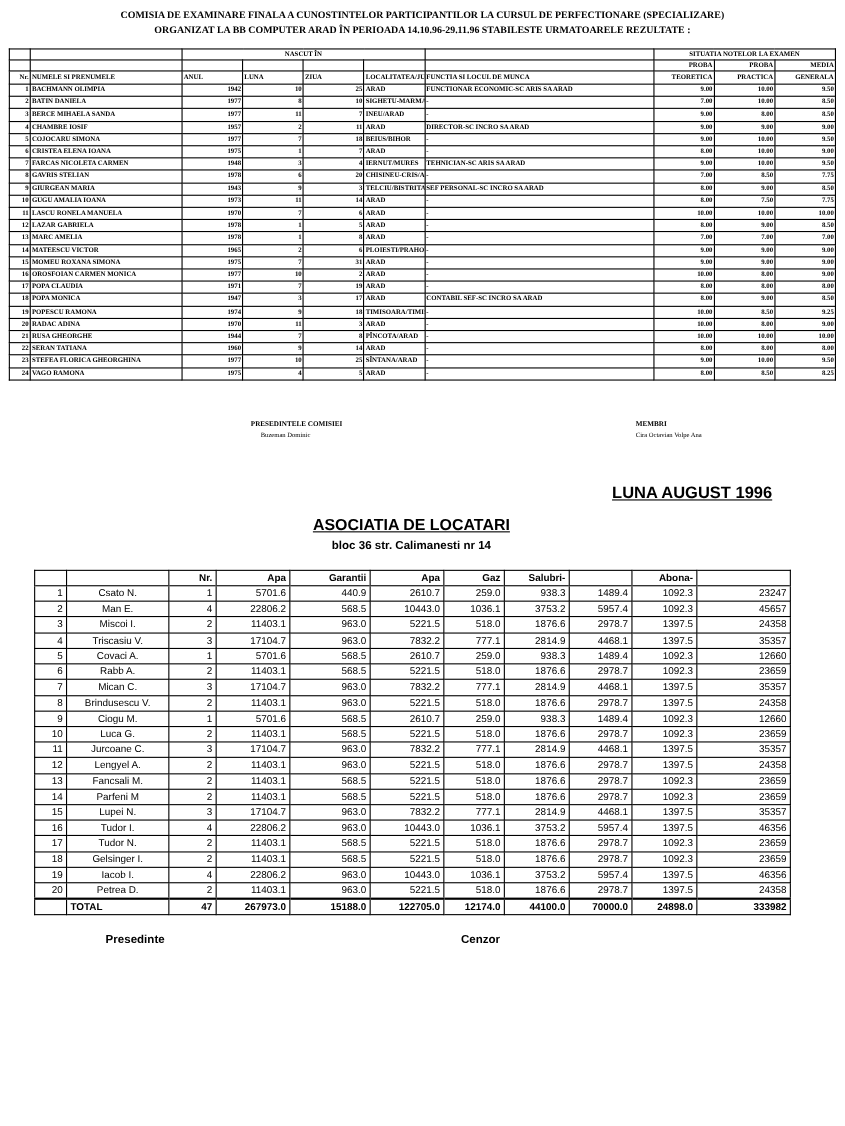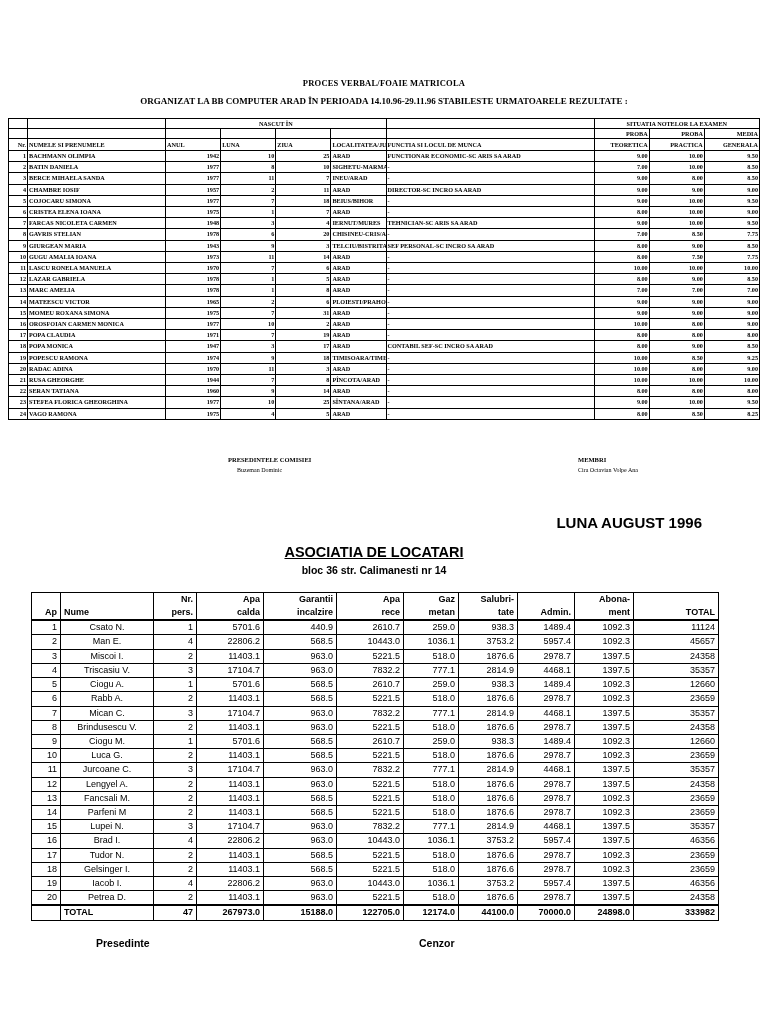--- a/index.html
+++ b/index.html
@@ -102,20 +102,21 @@
   .sig1 .memb { position: absolute; left: 578px; top: 0; text-align: left; }
   .sig1 .memb .sub { font-weight: normal; font-size: 6px; display:block; margin-top: 4px; }
 
   
   .luna-line {
     text-align: right;
     padding-right: 66px;
     font-family: "Liberation Sans", sans-serif;
     font-weight: bold;
     font-size: 15px;
+    text-decoration: underline;
     margin-top: 6px;
   }
   .assoc-title {
     text-align: center;
     font-family: "Liberation Sans", sans-serif;
     font-weight: bold;
     font-size: 14.5px;
     text-decoration: underline;
     margin-top: 13px;
     padding-right: 20px;
@@ -189,24 +190,24 @@
     font-size: 10.5px;
   }
   .sig2 .pres2 { position: absolute; left: 96px; top: 0; }
   .sig2 .cenz2 { position: absolute; left: 419px; top: 0; }
 </style>
 </head>
 <body>
 
 <div class="doc-top">
 
-  <div class="title-main">PROCES VERBAL/FOAIE MATRICOLA</div>
 
 
   <div class="commission-block">
+    <div>COMISIA DE EXAMINARE FINALA A CUNOSTINTELOR PARTICIPANTILOR LA CURSUL DE PERFECTIONARE (SPECIALIZARE)</div>
     <div>ORGANIZAT LA BB COMPUTER ARAD ÎN PERIOADA 14.10.96-29.11.96 STABILESTE URMATOARELE REZULTATE :</div>
   </div>
 
 </div>
 
 <div class="t1-wrap">
   <table class="t1">
     <thead>
       <tr class="hrow1">
         <th class="c-nr"></th>
@@ -557,47 +558,34 @@
           <th class="w-pers">Nr.</th>
           <th class="w-apac">Apa</th>
           <th class="w-gar">Garantii</th>
           <th class="w-apar">Apa</th>
           <th class="w-gaz">Gaz</th>
           <th class="w-sal">Salubri-</th>
           <th class="w-adm"></th>
           <th class="w-abo">Abona-</th>
           <th class="w-tot"></th>
         </tr>
-      <tr class="h2" id="t2-head2">
-          <th class="w-ap">Ap</th>
-          <th class="w-nume left">Nume</th>
-          <th class="w-pers">pers.</th>
-          <th class="w-apac">calda</th>
-          <th class="w-gar">incalzire</th>
-          <th class="w-apar">rece</th>
-          <th class="w-gaz">metan</th>
-          <th class="w-sal">tate</th>
-          <th class="w-adm">Admin.</th>
-          <th class="w-abo">ment</th>
-          <th class="w-tot left" style="text-align: right;">TOTAL</th>
-        </tr>
     </thead>
     <tbody id="t2-body">
         <tr>
           <td class="num w-ap">1</td>
           <td class="txt w-nume">Csato N.</td>
           <td class="num w-pers">1</td>
           <td class="num w-apac">5701.6</td>
           <td class="num w-gar">440.9</td>
           <td class="num w-apar">2610.7</td>
           <td class="num w-gaz">259.0</td>
           <td class="num w-sal">938.3</td>
           <td class="num w-adm">1489.4</td>
           <td class="num w-abo">1092.3</td>
-          <td class="num w-tot">11124</td>
+          <td class="num w-tot">23247</td>
         </tr>
         <tr>
           <td class="num w-ap">2</td>
           <td class="txt w-nume">Man E.</td>
           <td class="num w-pers">4</td>
           <td class="num w-apac">22806.2</td>
           <td class="num w-gar">568.5</td>
           <td class="num w-apar">10443.0</td>
           <td class="num w-gaz">1036.1</td>
           <td class="num w-sal">3753.2</td>
@@ -626,21 +614,21 @@
           <td class="num w-gar">963.0</td>
           <td class="num w-apar">7832.2</td>
           <td class="num w-gaz">777.1</td>
           <td class="num w-sal">2814.9</td>
           <td class="num w-adm">4468.1</td>
           <td class="num w-abo">1397.5</td>
           <td class="num w-tot">35357</td>
         </tr>
         <tr>
           <td class="num w-ap">5</td>
-          <td class="txt w-nume">Ciogu A.</td>
+          <td class="txt w-nume">Covaci A.</td>
           <td class="num w-pers">1</td>
           <td class="num w-apac">5701.6</td>
           <td class="num w-gar">568.5</td>
           <td class="num w-apar">2610.7</td>
           <td class="num w-gaz">259.0</td>
           <td class="num w-sal">938.3</td>
           <td class="num w-adm">1489.4</td>
           <td class="num w-abo">1092.3</td>
           <td class="num w-tot">12660</td>
         </tr>
@@ -769,21 +757,21 @@
           <td class="num w-gar">963.0</td>
           <td class="num w-apar">7832.2</td>
           <td class="num w-gaz">777.1</td>
           <td class="num w-sal">2814.9</td>
           <td class="num w-adm">4468.1</td>
           <td class="num w-abo">1397.5</td>
           <td class="num w-tot">35357</td>
         </tr>
         <tr>
           <td class="num w-ap">16</td>
-          <td class="txt w-nume">Brad I.</td>
+          <td class="txt w-nume">Tudor I.</td>
           <td class="num w-pers">4</td>
           <td class="num w-apac">22806.2</td>
           <td class="num w-gar">963.0</td>
           <td class="num w-apar">10443.0</td>
           <td class="num w-gaz">1036.1</td>
           <td class="num w-sal">3753.2</td>
           <td class="num w-adm">5957.4</td>
           <td class="num w-abo">1397.5</td>
           <td class="num w-tot">46356</td>
         </tr>

